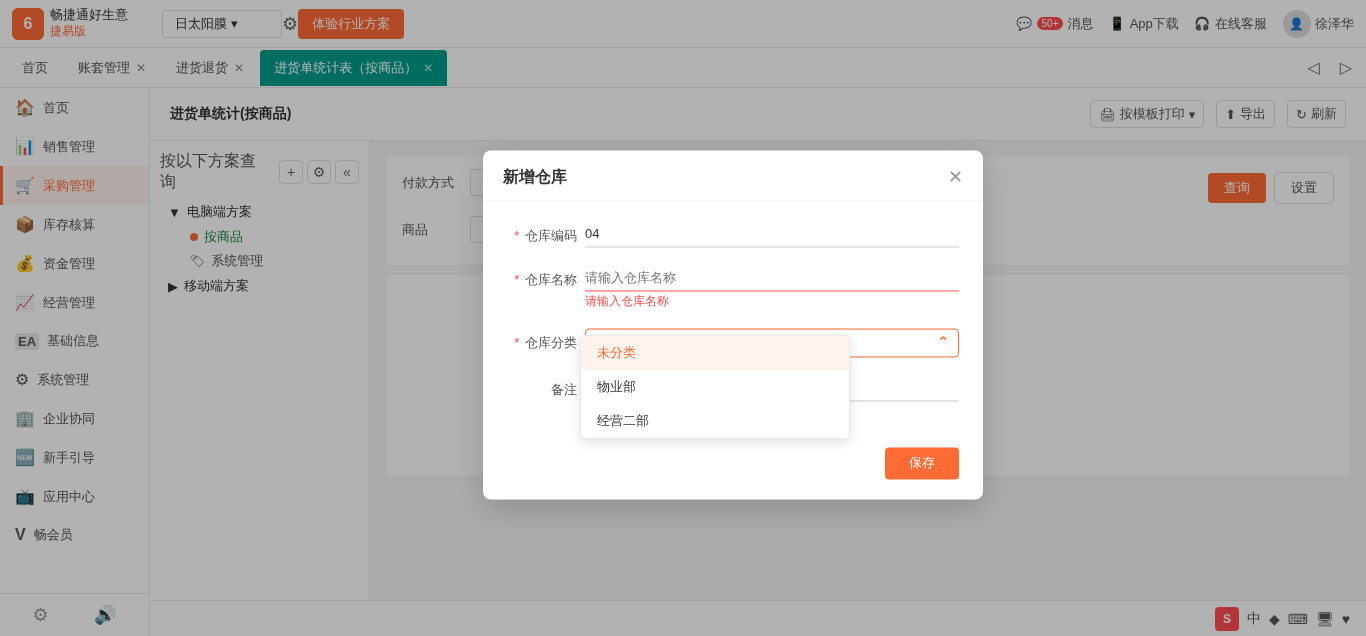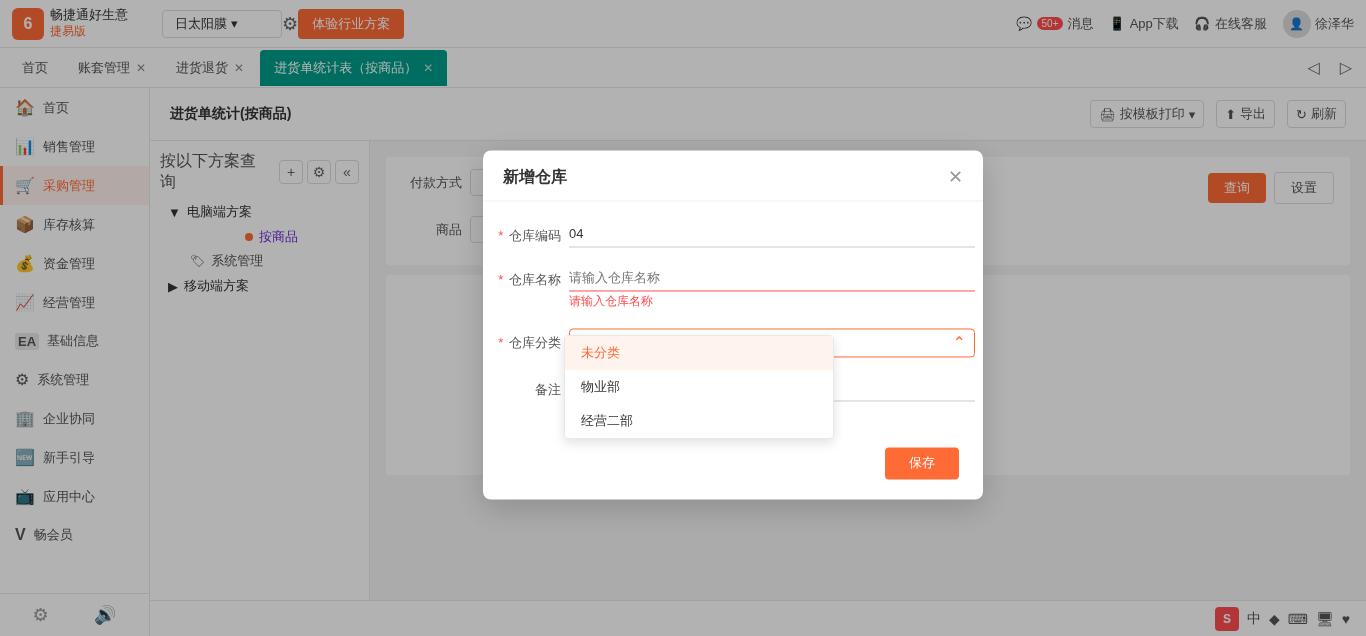--- a/index.html
+++ b/index.html
@@ -224,21 +224,21 @@
     }
     .scheme-sub-item {
       display: flex;
       align-items: center;
       gap: 6px;
       padding: 3px 6px;
       cursor: pointer;
       font-size: 13px;
       color: #555;
     }
-    .scheme-sub-item.active { color: #6d28d9; justify-content: center; }
+    .scheme-sub-item.active { color: #15803d; }
     .orange-dot {
       width: 8px; height: 8px;
       background: #ff6b35;
       border-radius: 50%;
       display: inline-block;
     }
     .select-field {
       border: 1px solid #ddd;
       border-radius: 4px;
       padding: 5px 10px;
@@ -282,21 +282,21 @@
       font-size: 16px;
       font-weight: bold;
       color: #333;
     }
     .dialog-close {
       font-size: 18px;
       color: #999;
       cursor: pointer;
     }
     .dialog-body {
-      padding: 20px 8px;
+      padding: 20px 24px;
     }
     .form-row {
       display: flex;
       align-items: flex-start;
       margin-bottom: 18px;
       gap: 8px;
     }
     .form-label {
       font-size: 13px;
       color: #555;
@@ -354,21 +354,21 @@
     
     .dropdown-list {
       position: absolute;
       background: #fff;
       border: 1px solid #e8e8e8;
       border-radius: 4px;
       box-shadow: 0 4px 12px rgba(0,0,0,0.12);
       z-index: 300;
       width: 270px;
       top: 335px;
-      left: 564px;
+      left: 580px;
     }
     .dropdown-item {
       padding: 8px 16px;
       font-size: 13px;
       color: #333;
       cursor: pointer;
     }
     .dropdown-item.selected {
       background: #fff3ee;
       color: #ff6b35;
@@ -435,21 +435,20 @@
     .form-group {
       display: flex;
       align-items: center;
       gap: 8px;
       margin-bottom: 10px;
     }
     .form-group-label {
       font-size: 13px;
       color: #555;
       min-width: 60px;
-      text-align: right;
     }
     .query-btn {
       background: #ff6b35;
       color: #fff;
       border: none;
       border-radius: 4px;
       padding: 6px 16px;
       font-size: 13px;
       cursor: pointer;
     }

